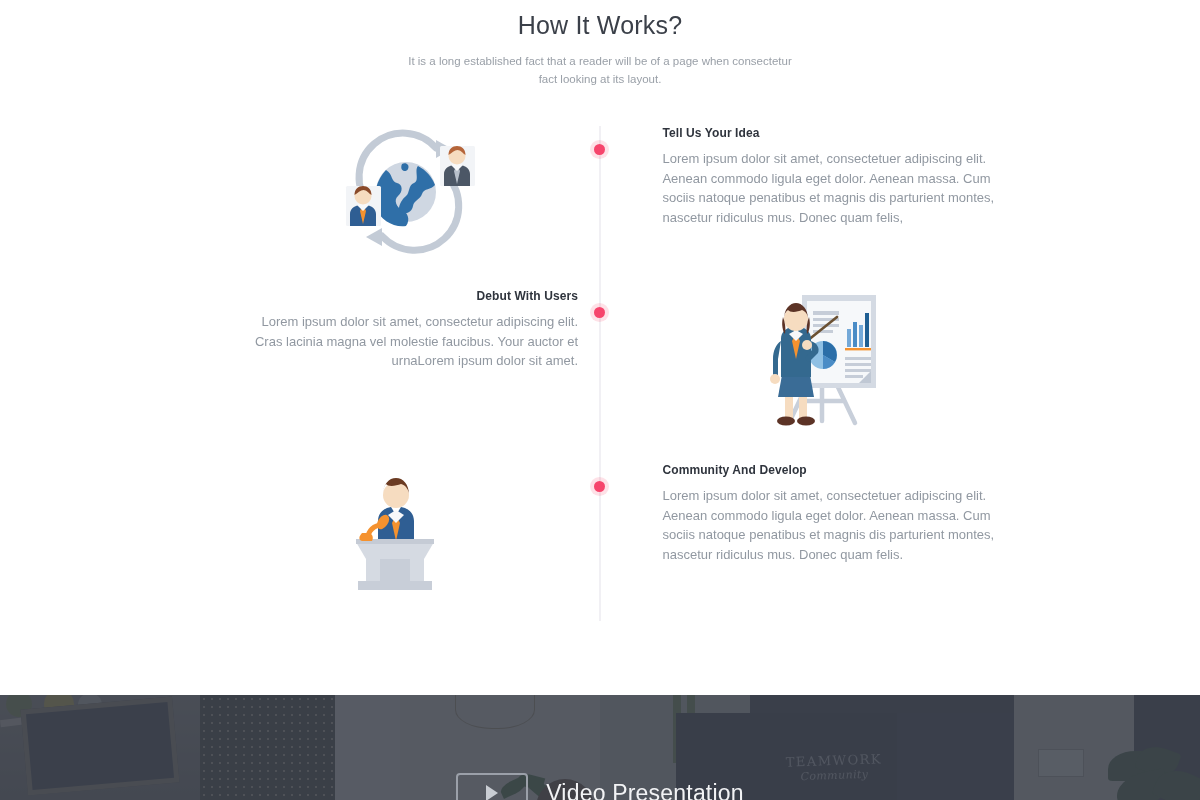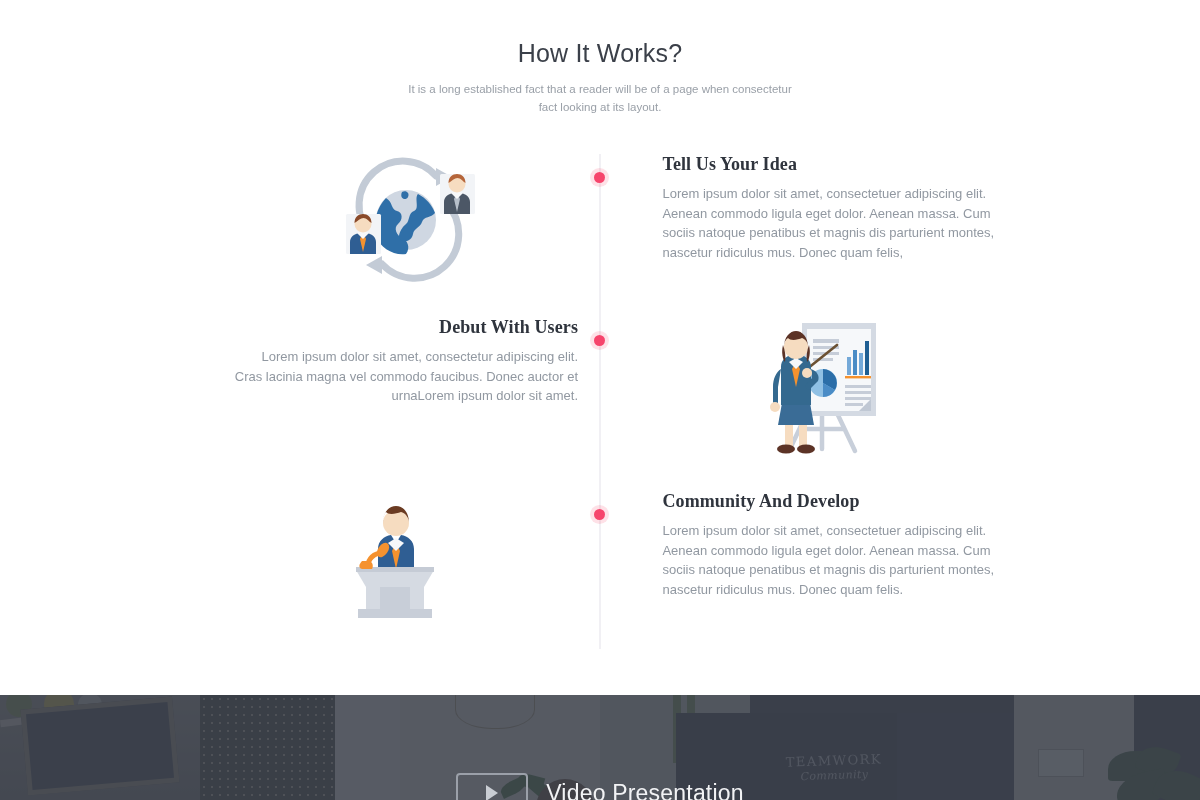--- a/index.html
+++ b/index.html
@@ -5,21 +5,21 @@
   * { box-sizing: border-box; margin: 0; padding: 0; }
   html, body {
     width: 1200px; height: 800px;
     background: #ffffff;
     font-family: "Liberation Sans", sans-serif;
     overflow: hidden;
   }
   .page { position: relative; width: 1200px; height: 800px; background: #fff; }
 
   
-  .section-head { padding-top: 36px; text-align: center; }
+  .section-head { padding-top: 8px; text-align: center; }
   .section-title {
     font-size: 25px; font-weight: 400; color: #3b4049;
     letter-spacing: .2px; line-height: 34px;
   }
   .section-sub {
     margin: 10px auto 0; width: 390px;
     font-size: 11.5px; line-height: 18px; color: #9aa0a8; font-weight: 400;
   }
 
   
@@ -36,22 +36,22 @@
     position: absolute; width: 11px; height: 11px; border-radius: 50%;
     background: #f6456c; left: 594px;
     box-shadow: 0 0 0 4px rgba(246,69,108,.16);
   }
 
   
   .txt { width: 345px; }
   .txt.left-side  { margin-left: 233px; text-align: right; }
   .txt.right-side { margin-left: 18px;  text-align: left;  }
   .item-title {
-    font-size: 18px; font-weight: 700; color: #2f343d;
-    letter-spacing: .1px; margin-bottom: 9px; font-family: Liberation Serif, serif;
+    font-size: 12px; font-weight: 700; color: #2f343d;
+    letter-spacing: .1px; margin-bottom: 9px;
   }
   .item-body {
     font-size: 13px; line-height: 19.5px; color: #9198a1; font-weight: 400;
   }
 
   
   .illus { display: flex; align-items: flex-start; }
   .illus.to-right { justify-content: flex-start; padding-left: 340px; }
   .illus.to-left  { justify-content: flex-start; padding-left: 115px; }
 
@@ -179,21 +179,21 @@
           <div class="item-body">Lorem ipsum dolor sit amet, consectetuer adipiscing elit. Aenean commodo ligula eget dolor. Aenean massa. Cum sociis natoque penatibus et magnis dis parturient montes, nascetur ridiculus mus. Donec quam felis,</div>
         </div>
       </div>
       <div class="dot" style="top:18px;"></div>
     </div>
 
     <div class="row" style="top:163px;">
       <div class="col-left">
         <div class="txt left-side">
           <div class="item-title">Debut With Users</div>
-          <div class="item-body">Lorem ipsum dolor sit amet, consectetur adipiscing elit. Cras lacinia magna vel commodo faucibus. Donec auctor et urnaLorem ipsum dolor sit amet.</div>
+          <div class="item-body">Lorem ipsum dolor sit amet, consectetur adipiscing elit. Cras lacinia magna vel molestie faucibus. Your auctor et urnaLorem ipsum dolor sit amet.</div>
         </div>
       </div>
       <div class="col-right">
         <div class="illus to-left">
           <svg width="125" height="140" viewBox="0 0 125 140">
 
             <g stroke="#c8cfda" stroke-width="4.5" stroke-linecap="round">
               <line x1="48" y1="96" x2="30" y2="134"></line>
               <line x1="78" y1="96" x2="96" y2="134"></line>
               <line x1="63" y1="96" x2="63" y2="132"></line>

